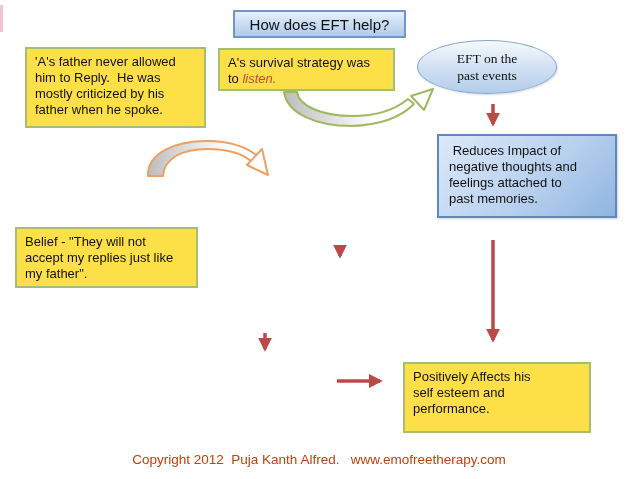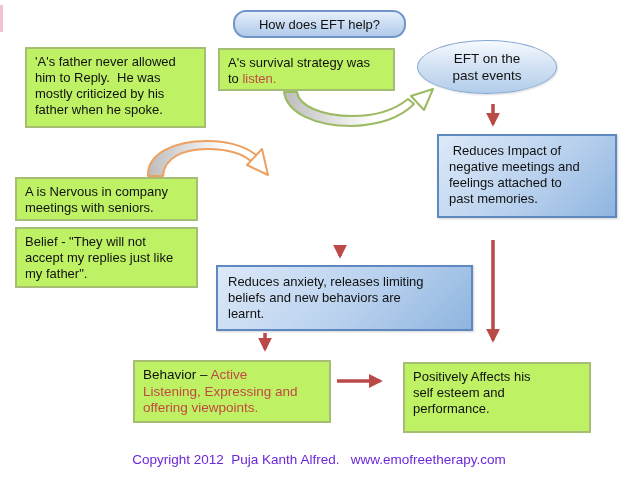--- a/index.html
+++ b/index.html
@@ -2,44 +2,44 @@
 <html><head>
 <meta charset="utf-8">
 <style>
   html,body{margin:0;padding:0;background:#ffffff;}
   .stage{
     position:relative;width:638px;height:479px;overflow:hidden;
     font-family:"Liberation Sans",sans-serif;color:#111;background:#ffffff;
   }
   .node{position:absolute;box-sizing:border-box;white-space:pre-wrap;
         font-size:13px;line-height:1.24;padding:5px 8px;}
-  .green-box{background:#bef264;border:2px solid #a6bd74;}
+  .green-box{background:#fde047;border:2px solid #a6bd74;}
   .blue-box{
     background:linear-gradient(135deg,#dce9f8 0%,#b9d1ee 55%,#8fb5e0 100%);
     border:2px solid #6088c0;box-shadow:1px 1px 2px rgba(0,0,0,0.18);
     font-size:13px;padding:7px 10px;
   }
   .title-box{
     position:absolute;box-sizing:border-box;
     background:linear-gradient(to bottom,#e6f0fb 0%,#c4d8f0 60%,#b0cbe9 100%);
-    border:2px solid #7195c8;border-radius:13px;
+    border:2px solid #7195c8;border-radius:1px;
     display:flex;align-items:center;justify-content:center;
-    font-size:13px;white-space:pre-wrap;
+    font-size:15px;white-space:pre-wrap;
   }
   .ellipse{
     position:absolute;box-sizing:border-box;border-radius:50%;
     background:linear-gradient(to bottom,#f5fafd 0%,#d5e3f4 45%,#b2cdea 100%);
     border:1.5px solid #86a8d3;box-shadow:1px 1px 2px rgba(0,0,0,0.15);
     display:flex;align-items:center;justify-content:center;text-align:center;
-    font-size:13.5px;line-height:1.26;white-space:pre-wrap;
+    font-size:13.5px;line-height:1.26;white-space:pre-wrap;font-family:Liberation Serif, serif;
   }
-  .red-italic{color:#c04a42;margin-top:44px;}
+  .red-italic{color:#c04a42;font-style:italic;margin-top:44px;}
   .copyright{
     position:absolute;left:0;top:452px;width:638px;text-align:center;
-    font-size:13.5px;color:#6d28d9;white-space:pre-wrap;
+    font-size:13.5px;color:#c2410c;white-space:pre-wrap;
   }
   .pink-stripe{position:absolute;left:0;top:5px;width:3px;height:27px;background:#f4c3cf;}
   svg.arrows{position:absolute;left:0;top:0;pointer-events:none;}
 </style>
 </head>
 <body>
 
 <div class="stage">
 
   <div class="pink-stripe"></div>
@@ -51,39 +51,31 @@
 mostly criticized by his
 father when he spoke.</div>
 
   <div class="node green-box" style="left:218px;top:48px;width:177px;height:43px;"><span>A's survival strategy was
 to </span><span class="red-italic">listen.</span></div>
 
   <div class="ellipse" style="left:417px;top:40px;width:140px;height:54px;">EFT on the
 past events</div>
 
   <div class="node blue-box" style="left:437px;top:134px;width:180px;height:84px;"> Reduces Impact of
-negative meetings and
+negative thoughts and
 feelings attached to
 past memories.</div>
 
-  <div class="node green-box" style="left:15px;top:177px;width:183px;height:44px;">A is Nervous in company
-meetings with seniors.</div>
 
   <div class="node green-box" style="left:15px;top:227px;width:183px;height:61px;">Belief - "They will not
 accept my replies just like
 my father".</div>
 
 
-  <div class="node blue-box" style="left:216px;top:265px;width:257px;height:66px;">Reduces anxiety, releases limiting
-beliefs and new behaviors are
-learnt.</div>
 
-  <div class="node green-box" style="left:133px;top:360px;width:198px;height:63px;font-size:13.5px;"><span>Behavior – </span><span class="red-italic">Active
-Listening, Expressing and
-offering viewpoints.</span></div>
 
   <div class="node green-box" style="left:403px;top:362px;width:188px;height:71px;">Positively Affects his
 self esteem and
 performance.</div>
 
   <div class="copyright">Copyright 2012  Puja Kanth Alfred.   www.emofreetherapy.com</div>
 
   <svg class="arrows" width="638" height="479" viewBox="0 0 638 479">
     <defs>
       <marker id="redhead" markerWidth="4" markerHeight="4" refX="3.2" refY="2" orient="auto">

